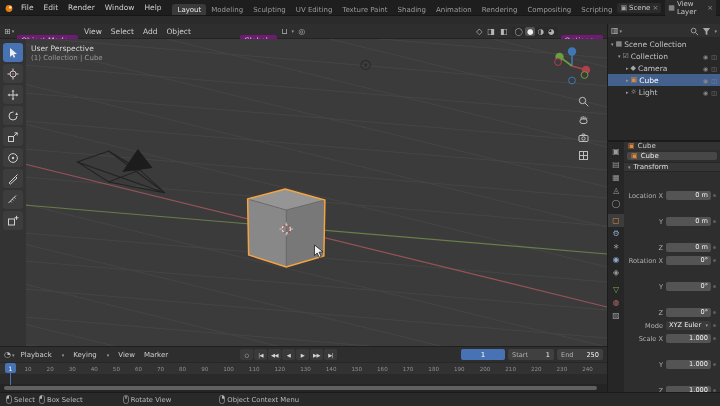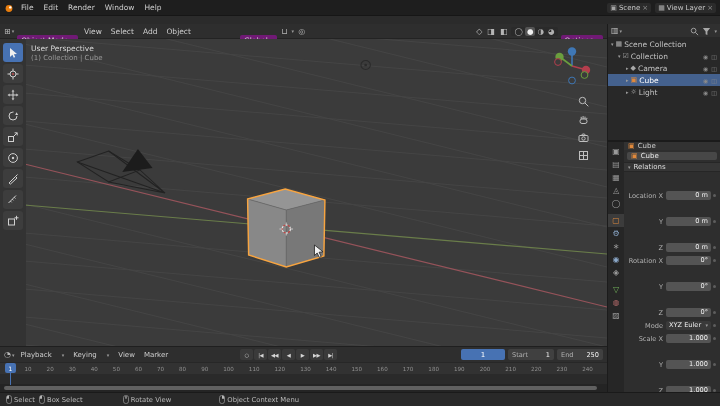--- a/index.html
+++ b/index.html
@@ -160,20 +160,32 @@
       <svg width="10" height="10">
           <circle cx="5" cy="5.5" r="3.4" fill="#e87d0d"></circle>
           <circle cx="6.3" cy="4.4" r="1.2" fill="#fff"></circle>
         </svg>
     </span>
     <span class="menu-item">File</span>
     <span class="menu-item">Edit</span>
     <span class="menu-item">Render</span>
     <span class="menu-item">Window</span>
     <span class="menu-item">Help</span>
+    <div class="workspaces">
+      <span class="ws-tab active">Layout</span>
+      <span class="ws-tab">Modeling</span>
+      <span class="ws-tab">Sculpting</span>
+      <span class="ws-tab">UV Editing</span>
+      <span class="ws-tab">Texture Paint</span>
+      <span class="ws-tab">Shading</span>
+      <span class="ws-tab">Animation</span>
+      <span class="ws-tab">Rendering</span>
+      <span class="ws-tab">Compositing</span>
+      <span class="ws-tab">Scripting</span>
+    </div>
     <div class="mb-right">
       <div class="chip">
         <span class="gly">▣</span>
         <span>Scene</span>
         <span class="cx">×</span>
       </div>
       <div class="chip">
         <span class="gly">▦</span>
         <span>View Layer</span>
         <span class="cx">×</span>
@@ -522,21 +534,21 @@
           <div class="breadcrumb">
             <span class="bc-ico">▣</span>
             <span>Cube</span>
           </div>
           <div class="name-field">
             <span class="bc-ico">▣</span>
             <span>Cube</span>
           </div>
           <div class="transform-hdr">
             <span class="caret">▾</span>
-            <span>Relations</span>
+            <span>Transform</span>
           </div>
           <div class="prop-rows">
             <div class="prow">
               <span class="lbl">Location X</span>
               <span class="field">0 m</span>
               <span class="dotc">
                   <i class="dot"></i>
                 </span>
             </div>
             <div class="prow">

